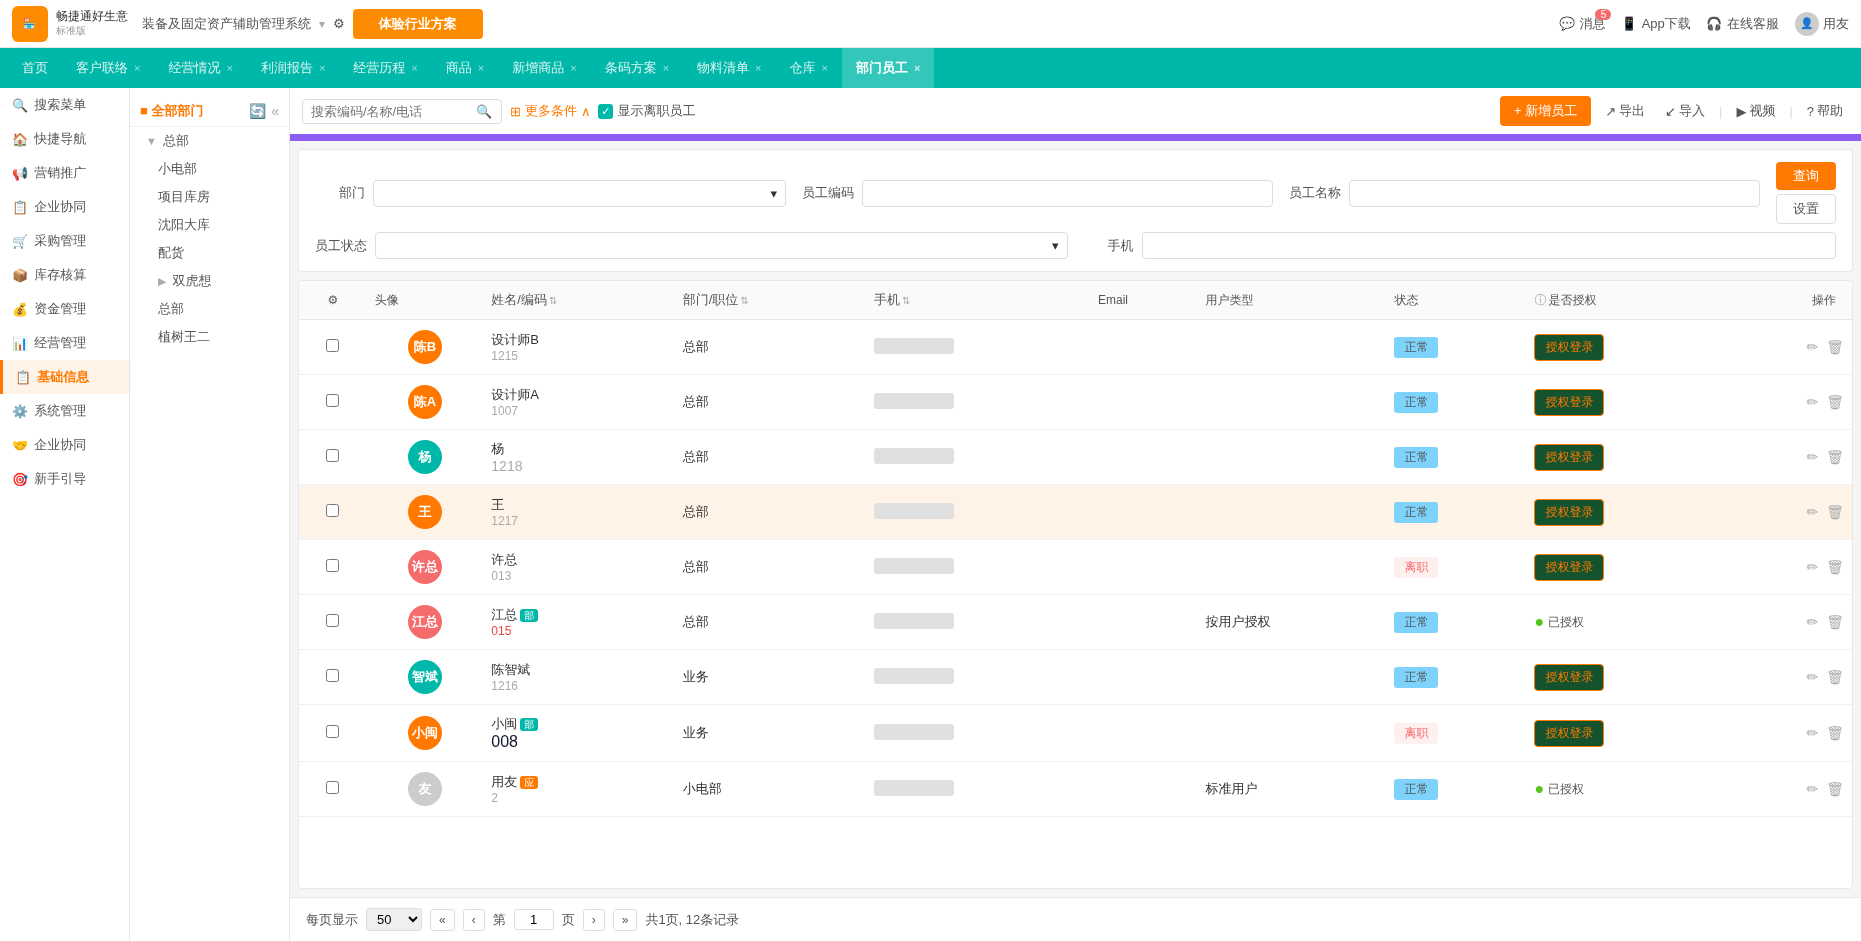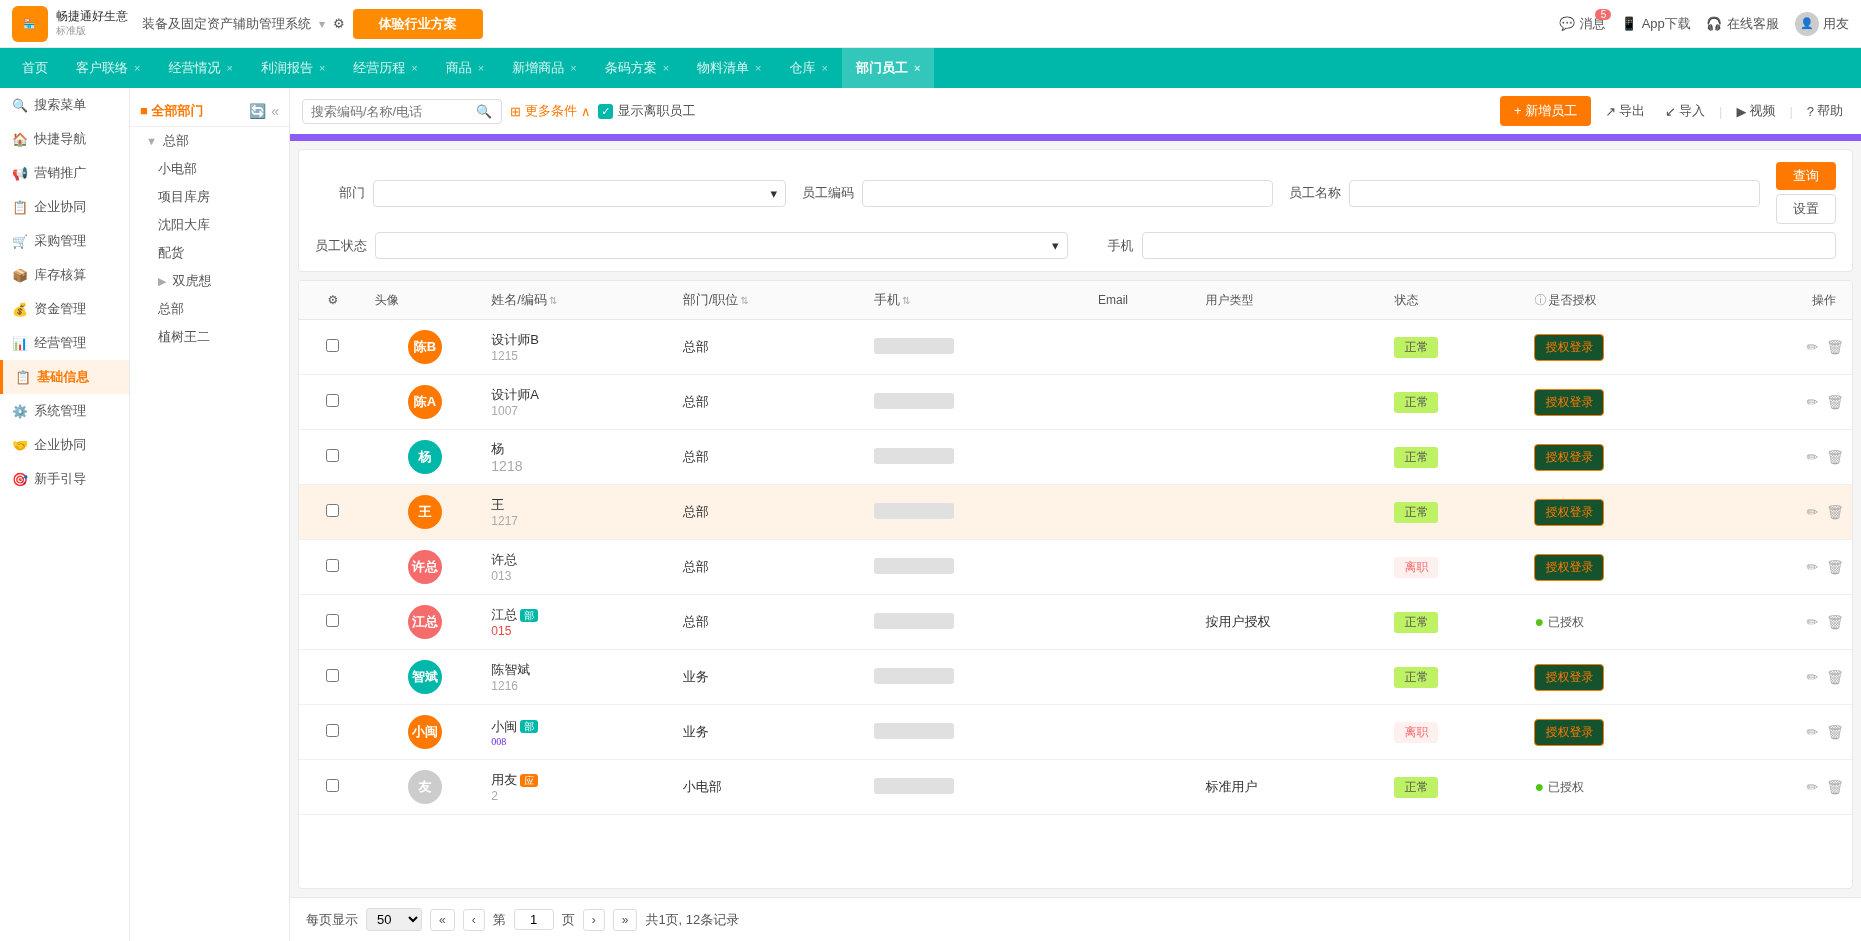--- a/index.html
+++ b/index.html
@@ -72,21 +72,21 @@
     
     .table-area { flex: 1; overflow-y: auto; margin: 0 8px 8px; background: #fff; border: 1px solid #e8e8e8; border-radius: 4px; }
     table { width: 100%; border-collapse: collapse; }
     thead th { background: #fafafa; padding: 10px 8px; text-align: left; color: #555; font-weight: 500; border-bottom: 1px solid #e8e8e8; white-space: nowrap; font-size: 12px; }
     thead th.center { text-align: center; }
     tbody tr { border-bottom: 1px solid #f0f0f0; }
     tbody tr.highlighted { background: #fff3e8; }
     tbody td { padding: 10px 8px; color: #333; font-size: 13px; vertical-align: middle; }
     tbody td.center { text-align: center; }
     .avatar { width: 34px; height: 34px; border-radius: 50%; display: flex; align-items: center; justify-content: center; color: #fff; font-size: 13px; font-weight: bold; flex-shrink: 0; }
-    .status-normal { color: #555; background: #bef264; padding: 2px 10px; border-radius: 3px; font-size: 12px; display: inline-block; }
+    .status-normal { color: #555; background: #7dd3fc; padding: 2px 10px; border-radius: 3px; font-size: 12px; display: inline-block; }
     .status-resigned { color: #f56c6c; background: #fff0f0; padding: 2px 10px; border-radius: 3px; font-size: 12px; display: inline-block; }
     .auth-btn { border: 1px solid #ff7800; color: #ff7800; background: #14532d; padding: 4px 10px; border-radius: 4px; cursor: pointer; font-size: 12px; white-space: nowrap; }
     .authorized { color: #555; font-size: 12px; display: flex; align-items: center; gap: 4px; }
     .authorized .dot { color: #52c41a; font-size: 16px; }
     .phone-blur { background: #e0e0e0; border-radius: 3px; width: 80px; height: 16px; display: inline-block; }
     .action-icons { display: flex; align-items: center; gap: 8px; color: #aaa; }
     .action-icon { cursor: pointer; font-size: 14px; }
     .settings-col { text-align: center; }
 
     
@@ -501,21 +501,21 @@
       </div>
     </td>
   </tr>
               <tr>
     <td class="center"><input type="checkbox" style=""></td>
     <td class="center">
       <div class="avatar" style="background:#ff7800;margin:0 auto;">小闽</div>
     </td>
     <td>
       <div>小闽<span style="background:#00b8a9;color:#fff;font-size:10px;padding:1px 4px;border-radius:3px;margin-left:3px;vertical-align:middle;">部</span></div>
-      <div style="color:#6d28d9;font-size:10px;font-family:Liberation Serif, serif;">008</div>
+      <div style="color:#0f172a;font-size:16px;">008</div>
     </td>
     <td>业务</td>
     <td><span class="phone-blur"></span></td>
     <td></td>
     <td></td>
     <td>
       <span class="status-resigned">离职</span>
     </td>
     <td><button class="auth-btn">授权登录</button></td>
     <td>

